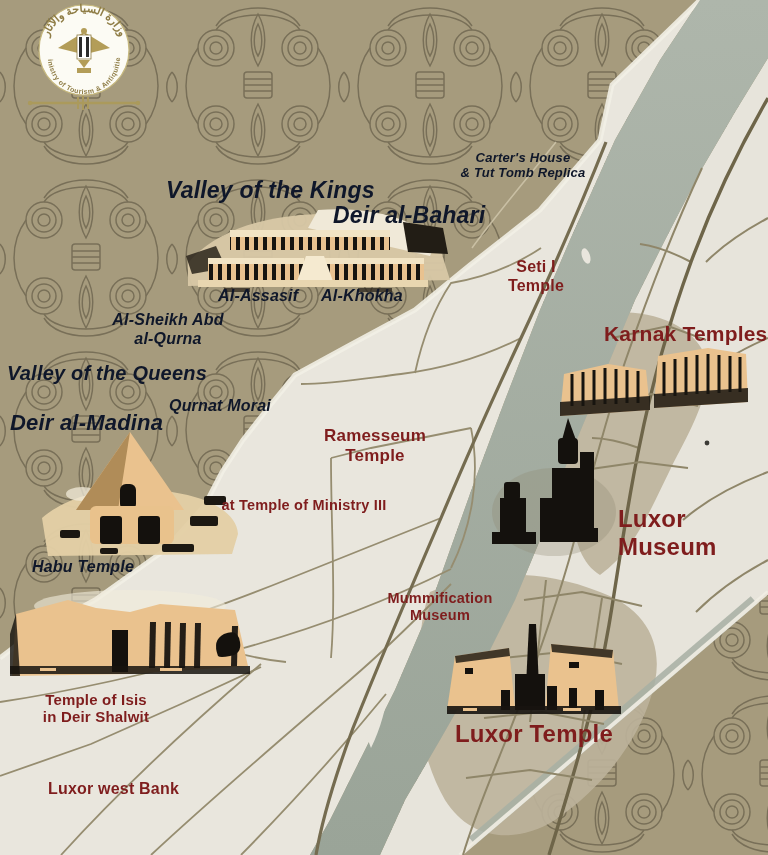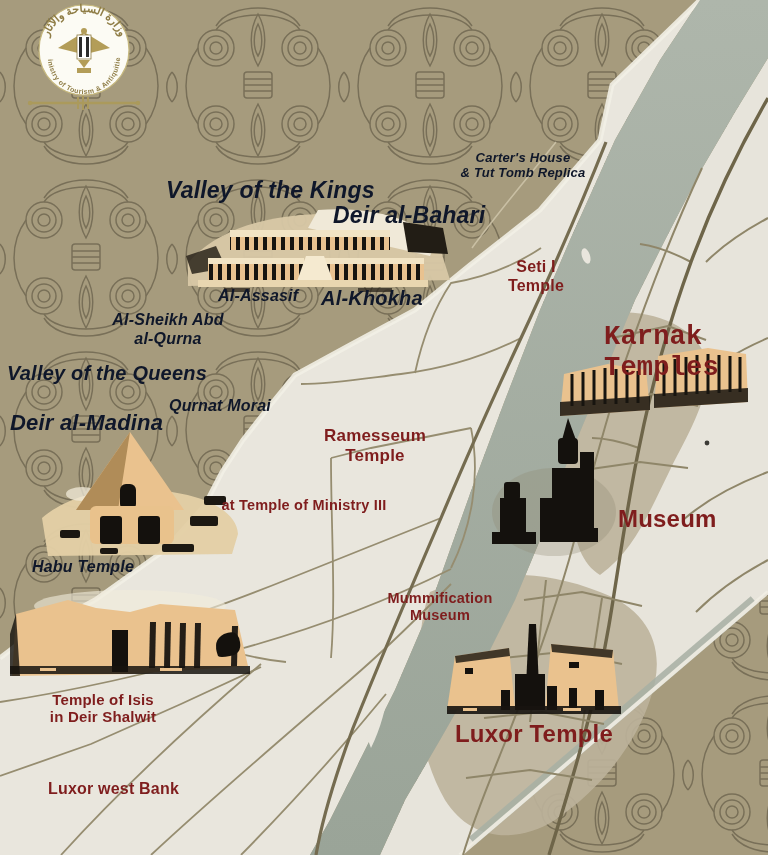--- a/index.html
+++ b/index.html
@@ -266,57 +266,58 @@
     <div class="white" style="left:333px;top:202px;font-size:23px;">
       <span>Deir al-Bahari</span>
     </div>
     <div class="dark ctr" style="left:536px;top:258px;font-size:16px;">
       <span>Seti I</span>
       <span>Temple</span>
     </div>
     <div class="white" style="left:218px;top:287px;font-size:16px;">
       <span>Al-Assasif</span>
     </div>
-    <div class="white" style="left:321px;top:287px;font-size:20px;">
+    <div class="white" style="left:321px;top:287px;font-size:16px;">
       <span>Al-Khokha</span>
     </div>
     <div class="white ctr" style="left:168px;top:311px;font-size:16px;">
       <span>Al-Sheikh Abd</span>
       <span>al-Qurna</span>
     </div>
-    <div class="dark" style="left:604px;top:322px;font-size:27px;font-family:Liberation Mono, monospace;">
+    <div class="dark" style="left:604px;top:322px;font-size:21px;">
       <span>Karnak Temples</span>
     </div>
     <div class="white" style="left:7px;top:362px;font-size:20px;">
       <span>Valley of the Queens</span>
     </div>
     <div class="white" style="left:169px;top:397px;font-size:16px;">
       <span>Qurnat Morai</span>
     </div>
     <div class="white" style="left:10px;top:410px;font-size:22px;">
       <span>Deir al-Madina</span>
     </div>
     <div class="dark ctr" style="left:327px;top:426px;font-size:17px;margin-left:48px;">
       <span>Ramesseum</span>
       <span>Temple</span>
     </div>
     <div class="dark ctr" style="left:304px;top:497px;font-size:14.5px;">
       <span>at Temple of Ministry III</span>
     </div>
     <div class="dark" style="left:618px;top:505px;font-size:24px;">
+      <span>Luxor</span>
       <span>Museum</span>
     </div>
     <div class="white" style="left:32px;top:558px;font-size:16px;">
       <span>Habu Temple</span>
     </div>
     <div class="dark ctr" style="left:440px;top:590px;font-size:14.5px;">
       <span>Mummification</span>
       <span>Museum</span>
     </div>
-    <div class="dark ctr" style="left:103px;top:691px;font-size:15px;text-align:center;">
+    <div class="dark ctr" style="left:96px;top:691px;font-size:15px;text-align:center;">
       <span>Temple of Isis</span>
       <span>in Deir Shalwit</span>
     </div>
     <div class="dark" style="left:455px;top:720px;font-size:24px;">
       <span>Luxor Temple</span>
     </div>
     <div class="dark" style="left:48px;top:780px;font-size:16px;text-align:center;">
       <span>Luxor west Bank</span>
     </div>
   </div>

